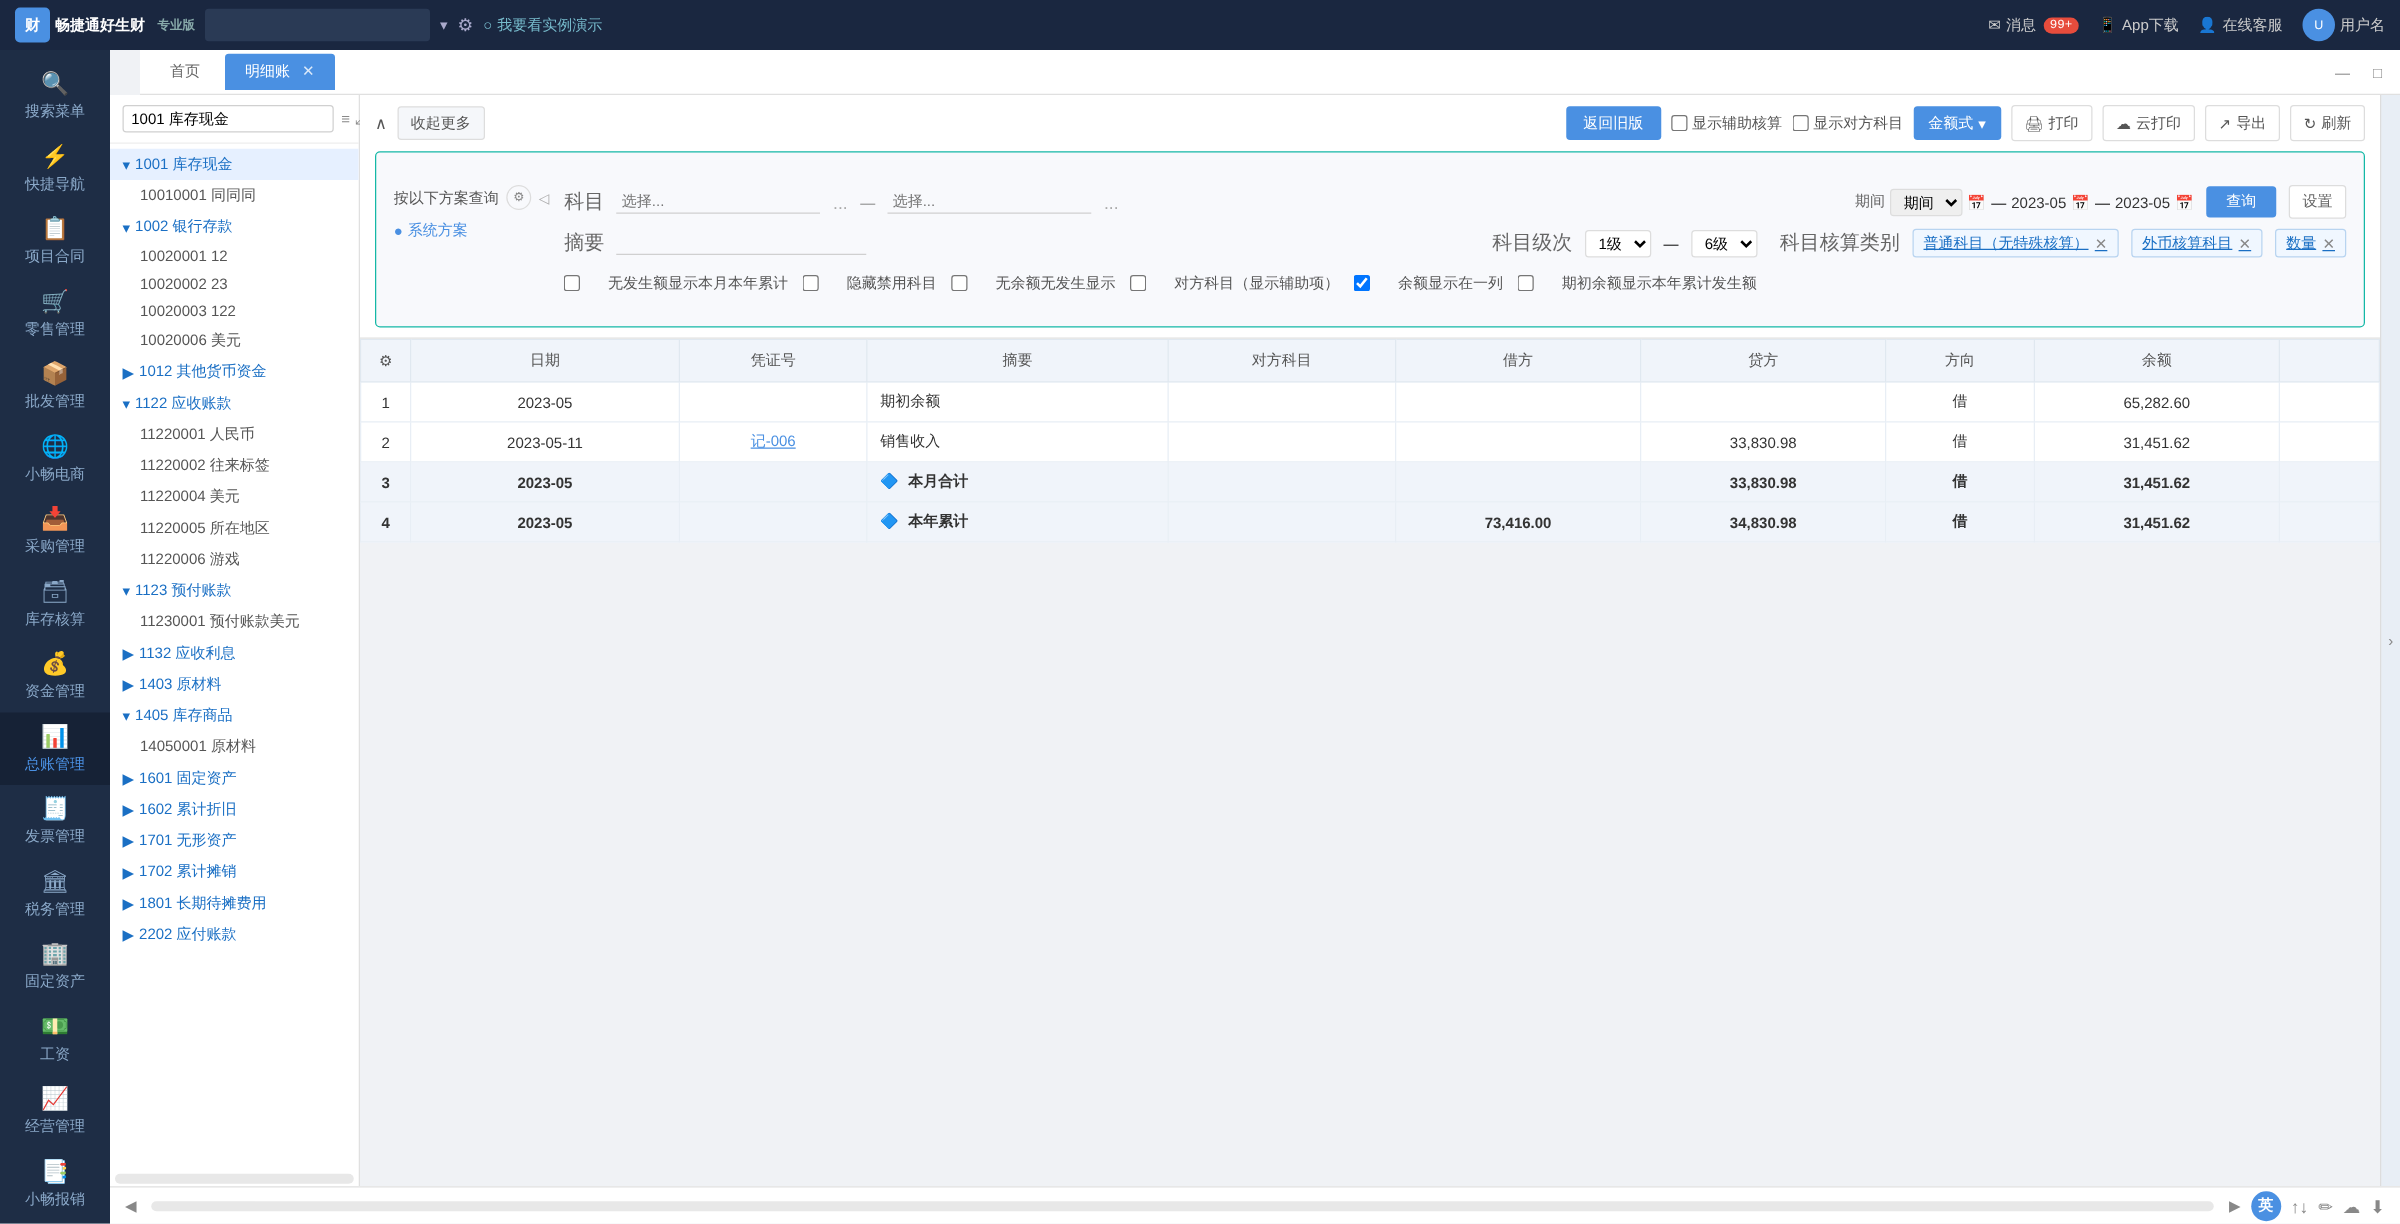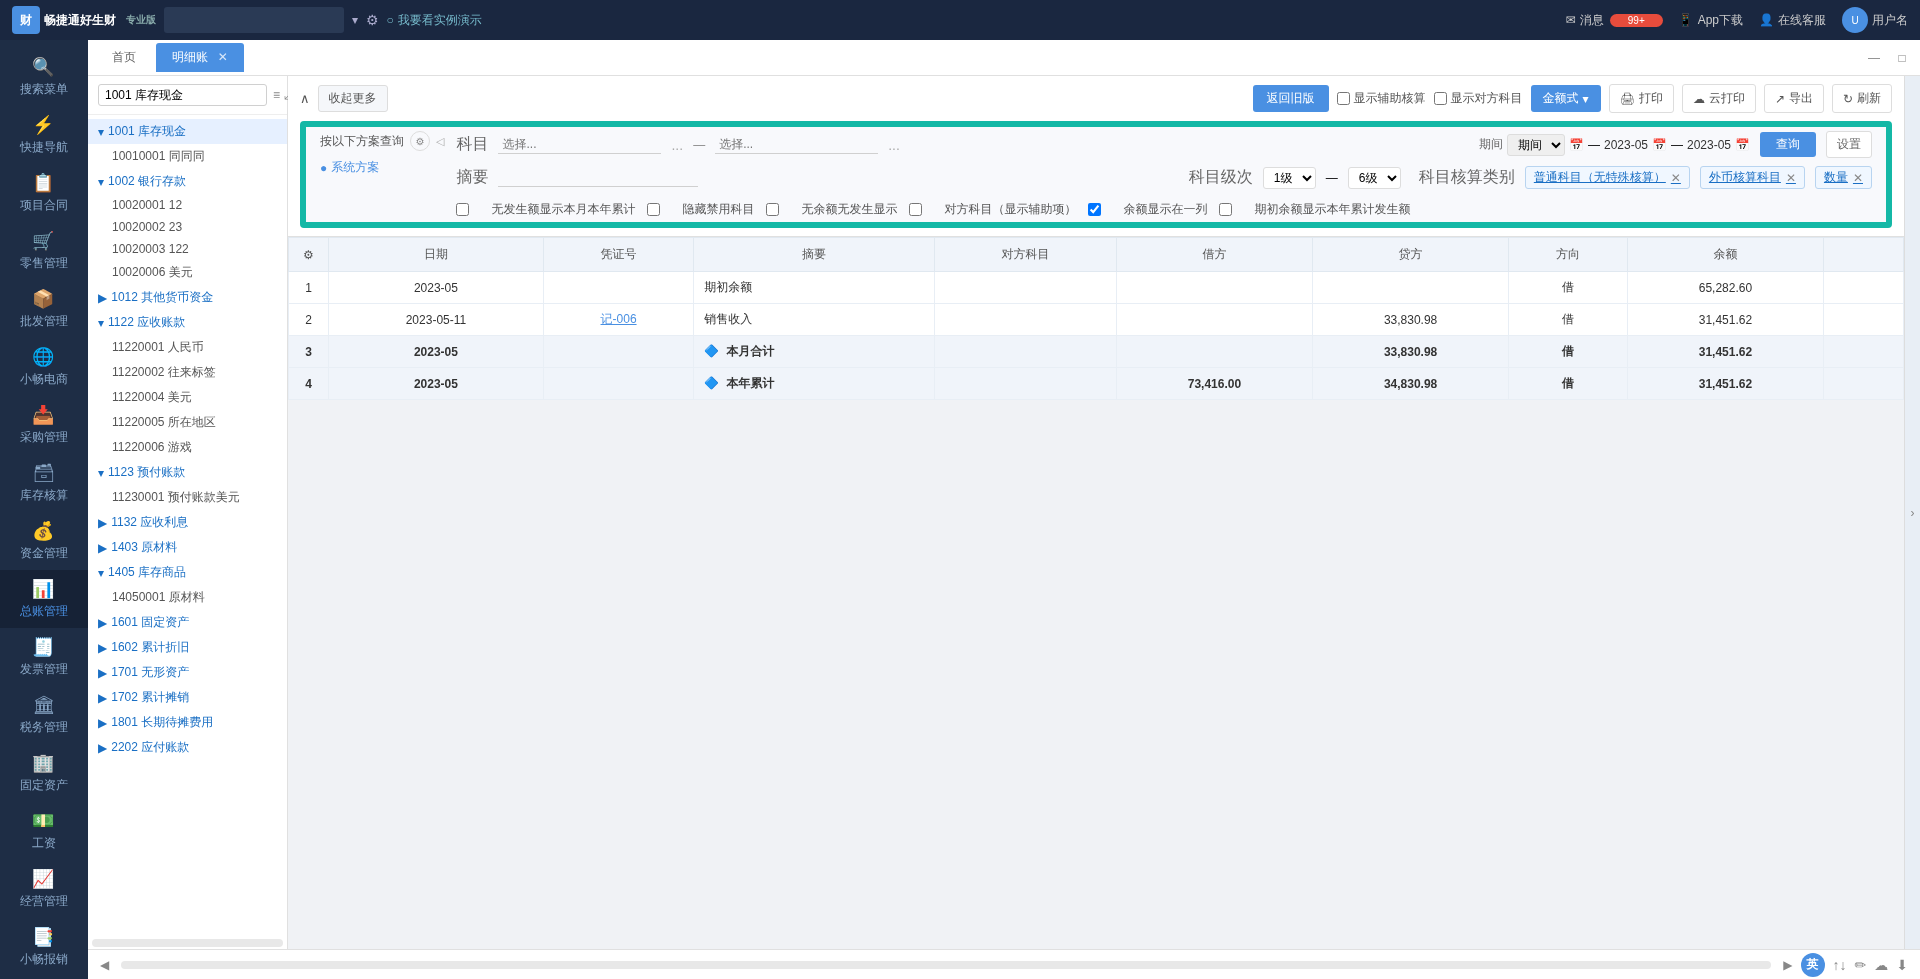--- a/index.html
+++ b/index.html
@@ -9,38 +9,38 @@
     .topbar { height: 40px; background: #1a2740; display: flex; align-items: center; padding: 0 12px; gap: 8px; }
     .topbar-logo { color: #fff; font-size: 13px; font-weight: bold; display: flex; align-items: center; gap: 4px; }
     .topbar-logo .logo-icon { width: 28px; height: 28px; background: #4a90e2; border-radius: 4px; display: flex; align-items: center; justify-content: center; color: white; font-size: 10px; }
     .topbar-edition { color: #8aa; font-size: 10px; margin-left: 2px; }
     .topbar-search { background: #2a3a55; border: none; border-radius: 3px; color: #aac; padding: 4px 8px; width: 180px; height: 26px; }
     .topbar-dropdown { color: #aac; cursor: pointer; }
     .topbar-gear { color: #aac; cursor: pointer; font-size: 14px; }
     .topbar-demo { color: #7bc; font-size: 12px; cursor: pointer; display: flex; align-items: center; gap: 4px; }
     .topbar-spacer { flex: 1; }
     .topbar-right { display: flex; align-items: center; gap: 16px; color: #aac; }
-    .topbar-right .badge { background: #e74c3c; color: white; border-radius: 8px; padding: 1px 18px; font-size: 10px; margin-left: 2px; }
+    .topbar-right .badge { background: #e74c3c; color: white; border-radius: 8px; padding: 1px 5px; font-size: 10px; margin-left: 2px; font-family: Liberation Mono, monospace; }
     .topbar-right-item { display: flex; align-items: center; gap: 4px; cursor: pointer; color: #ccc; font-size: 12px; }
     .topbar-avatar { width: 26px; height: 26px; background: #4a90e2; border-radius: 50%; display: flex; align-items: center; justify-content: center; color: white; font-size: 10px; }
 
     
     .main-layout { display: flex; height: 939px; }
 
     
     .sidebar { width: 88px; background: #1e2d45; display: flex; flex-direction: column; align-items: center; padding-top: 8px; }
     .sidebar-item { width: 100%; display: flex; flex-direction: column; align-items: center; padding: 8px 4px; cursor: pointer; color: #8aa8c8; font-size: 11px; gap: 3px; }
     .sidebar-item:hover, .sidebar-item.active { background: #162236; color: #4a90e2; }
     .sidebar-item .s-icon { font-size: 18px; }
 
     
     .content-area { flex: 1; display: flex; flex-direction: column; background: #f0f2f5; }
 
     
-    .tab-bar { height: 36px; background: #fff; display: flex; align-items: center; padding: 0 8px; border-bottom: 1px solid #e0e0e0; gap: 4px; }
+    .tab-bar { height: 36px; background: #fff; display: flex; align-items: center; padding: 0 8px; border-bottom: 1px solid #e0e0e0; gap: 4px; margin-left: 24px; }
     .tab { padding: 6px 16px; cursor: pointer; color: #666; border-radius: 3px 3px 0 0; font-size: 13px; }
     .tab.active { background: #4a90e2; color: white; }
     .tab .tab-close { margin-left: 6px; color: rgba(255,255,255,0.8); cursor: pointer; }
     .tab-window-btns { margin-left: auto; display: flex; gap: 8px; }
     .win-btn { width: 20px; height: 20px; display: flex; align-items: center; justify-content: center; cursor: pointer; color: #888; }
 
     
     .page-content { flex: 1; display: flex; overflow: hidden; }
 
     
@@ -380,21 +380,21 @@
             <button class="btn-export">
               <span>↗</span>
               <span>导出</span>
             </button>
             <button class="btn-refresh">
               <span>↻</span>
               <span>刷新</span>
             </button>
           </div>
 
-          <div style="background:#f8f9fc; border:6px solid #14b8a6; border-radius:4px; padding:4px 14px;">
+          <div style="background:#f8f9fc; border:1px solid #14b8a6; border-radius:4px; padding:26px 14px;">
 
             <div style="display:flex; align-items:flex-start; gap:12px;">
 
               <div style="display:flex; flex-direction:column; gap:8px; min-width:90px;">
                 <div style="display:flex; align-items:center; gap:6px; font-size:12px; color:#555;">
                   <span>按以下方案查询</span>
                   <div class="scheme-icon">⚙</div>
                   <span style="color:#aaa; font-size:11px; cursor:pointer;">◁</span>
                 </div>
                 <div style="display:flex; align-items:center; gap:4px; color:#4a90e2; font-size:12px; cursor:pointer;">

